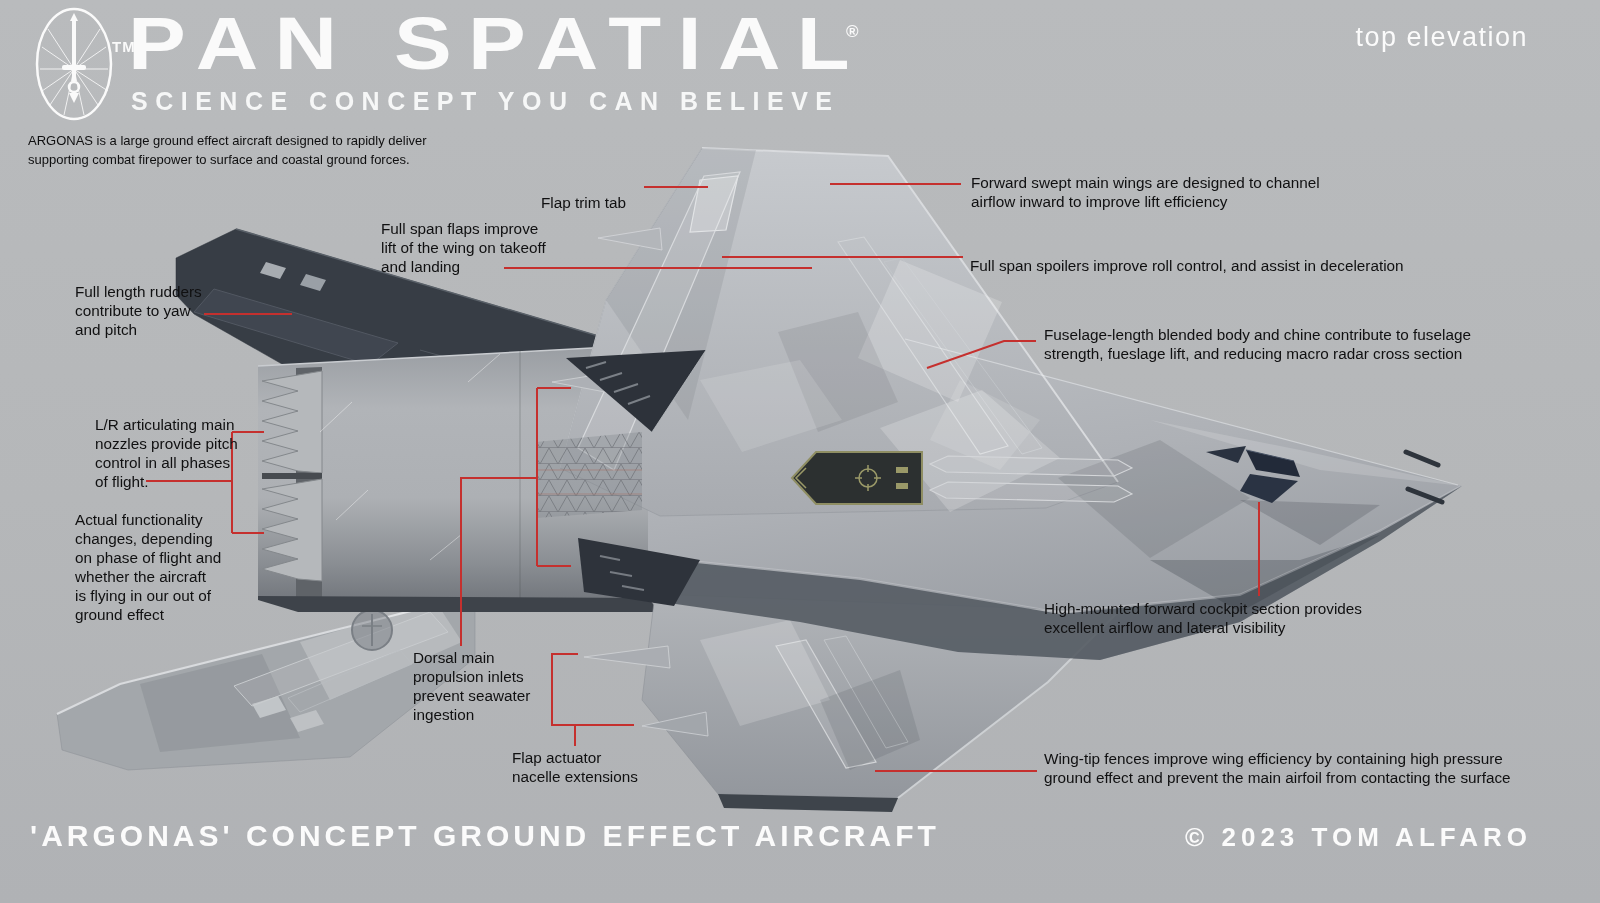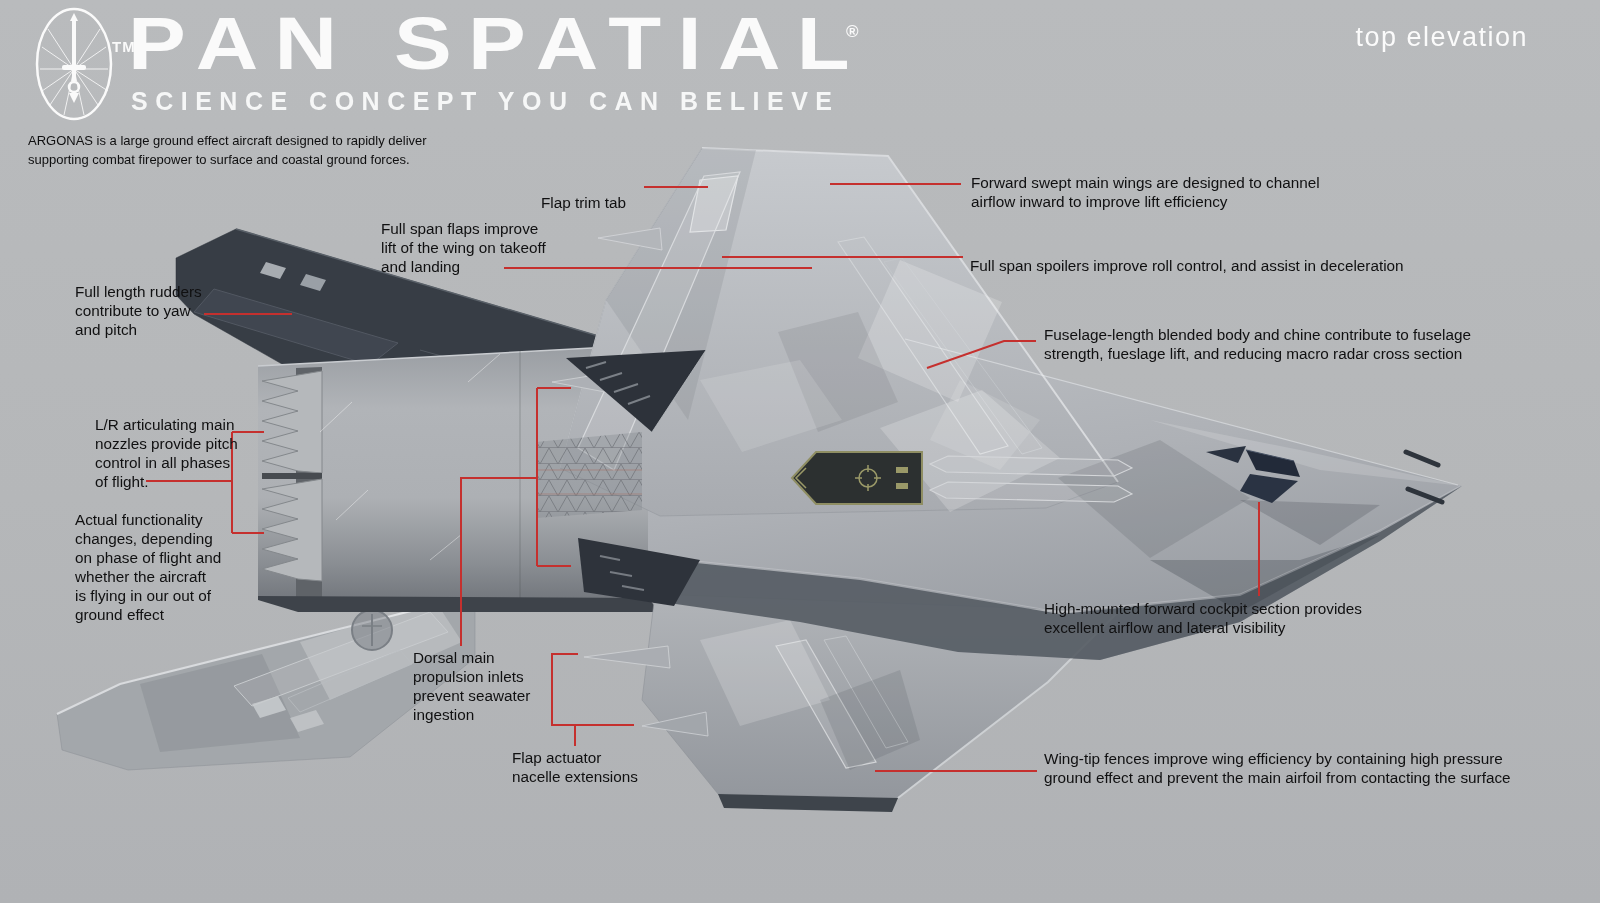--- a/index.html
+++ b/index.html
@@ -269,14 +269,16 @@
 prevent seawater
 ingestion</div>
       <div class="callout" style="left: 1044px; top: 599px;">High-mounted forward cockpit section provides
 excellent airflow and lateral visibility</div>
       <div class="callout" style="left: 512px; top: 748px;">Flap actuator
 nacelle extensions</div>
       <div class="callout" style="left: 1044px; top: 749px;">Wing-tip fences improve wing efficiency by containing high pressure
 ground effect and prevent the main airfoil from contacting the surface</div>
     </div>
 
+  <div class="footer-title">'ARGONAS' CONCEPT GROUND EFFECT AIRCRAFT</div>
+  <div class="footer-credit">© 2023 TOM ALFARO</div>
 
 </div>
 
 </body></html>

